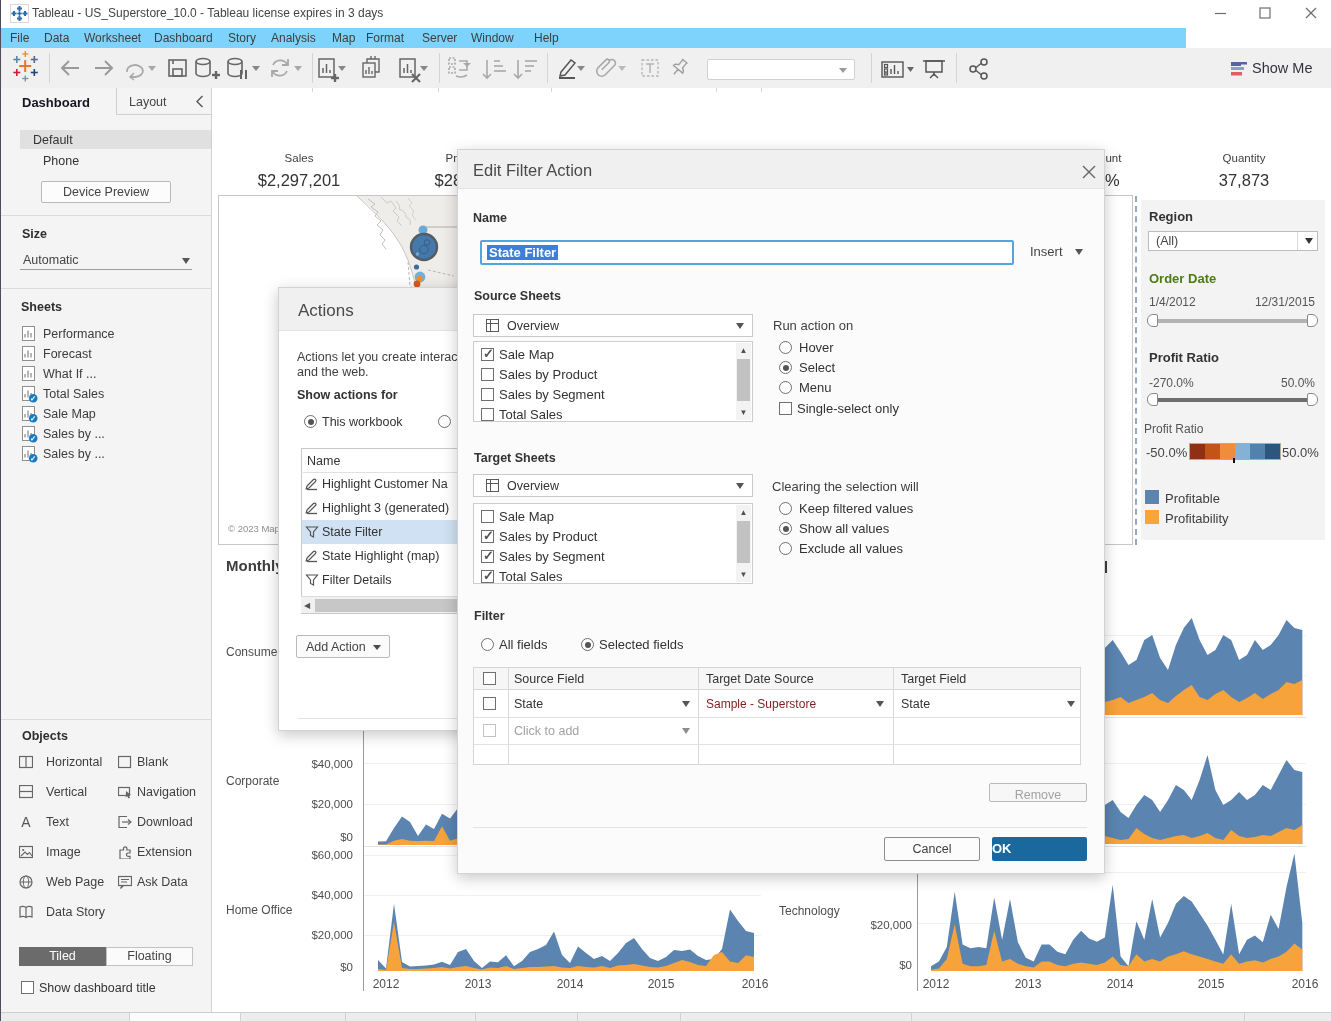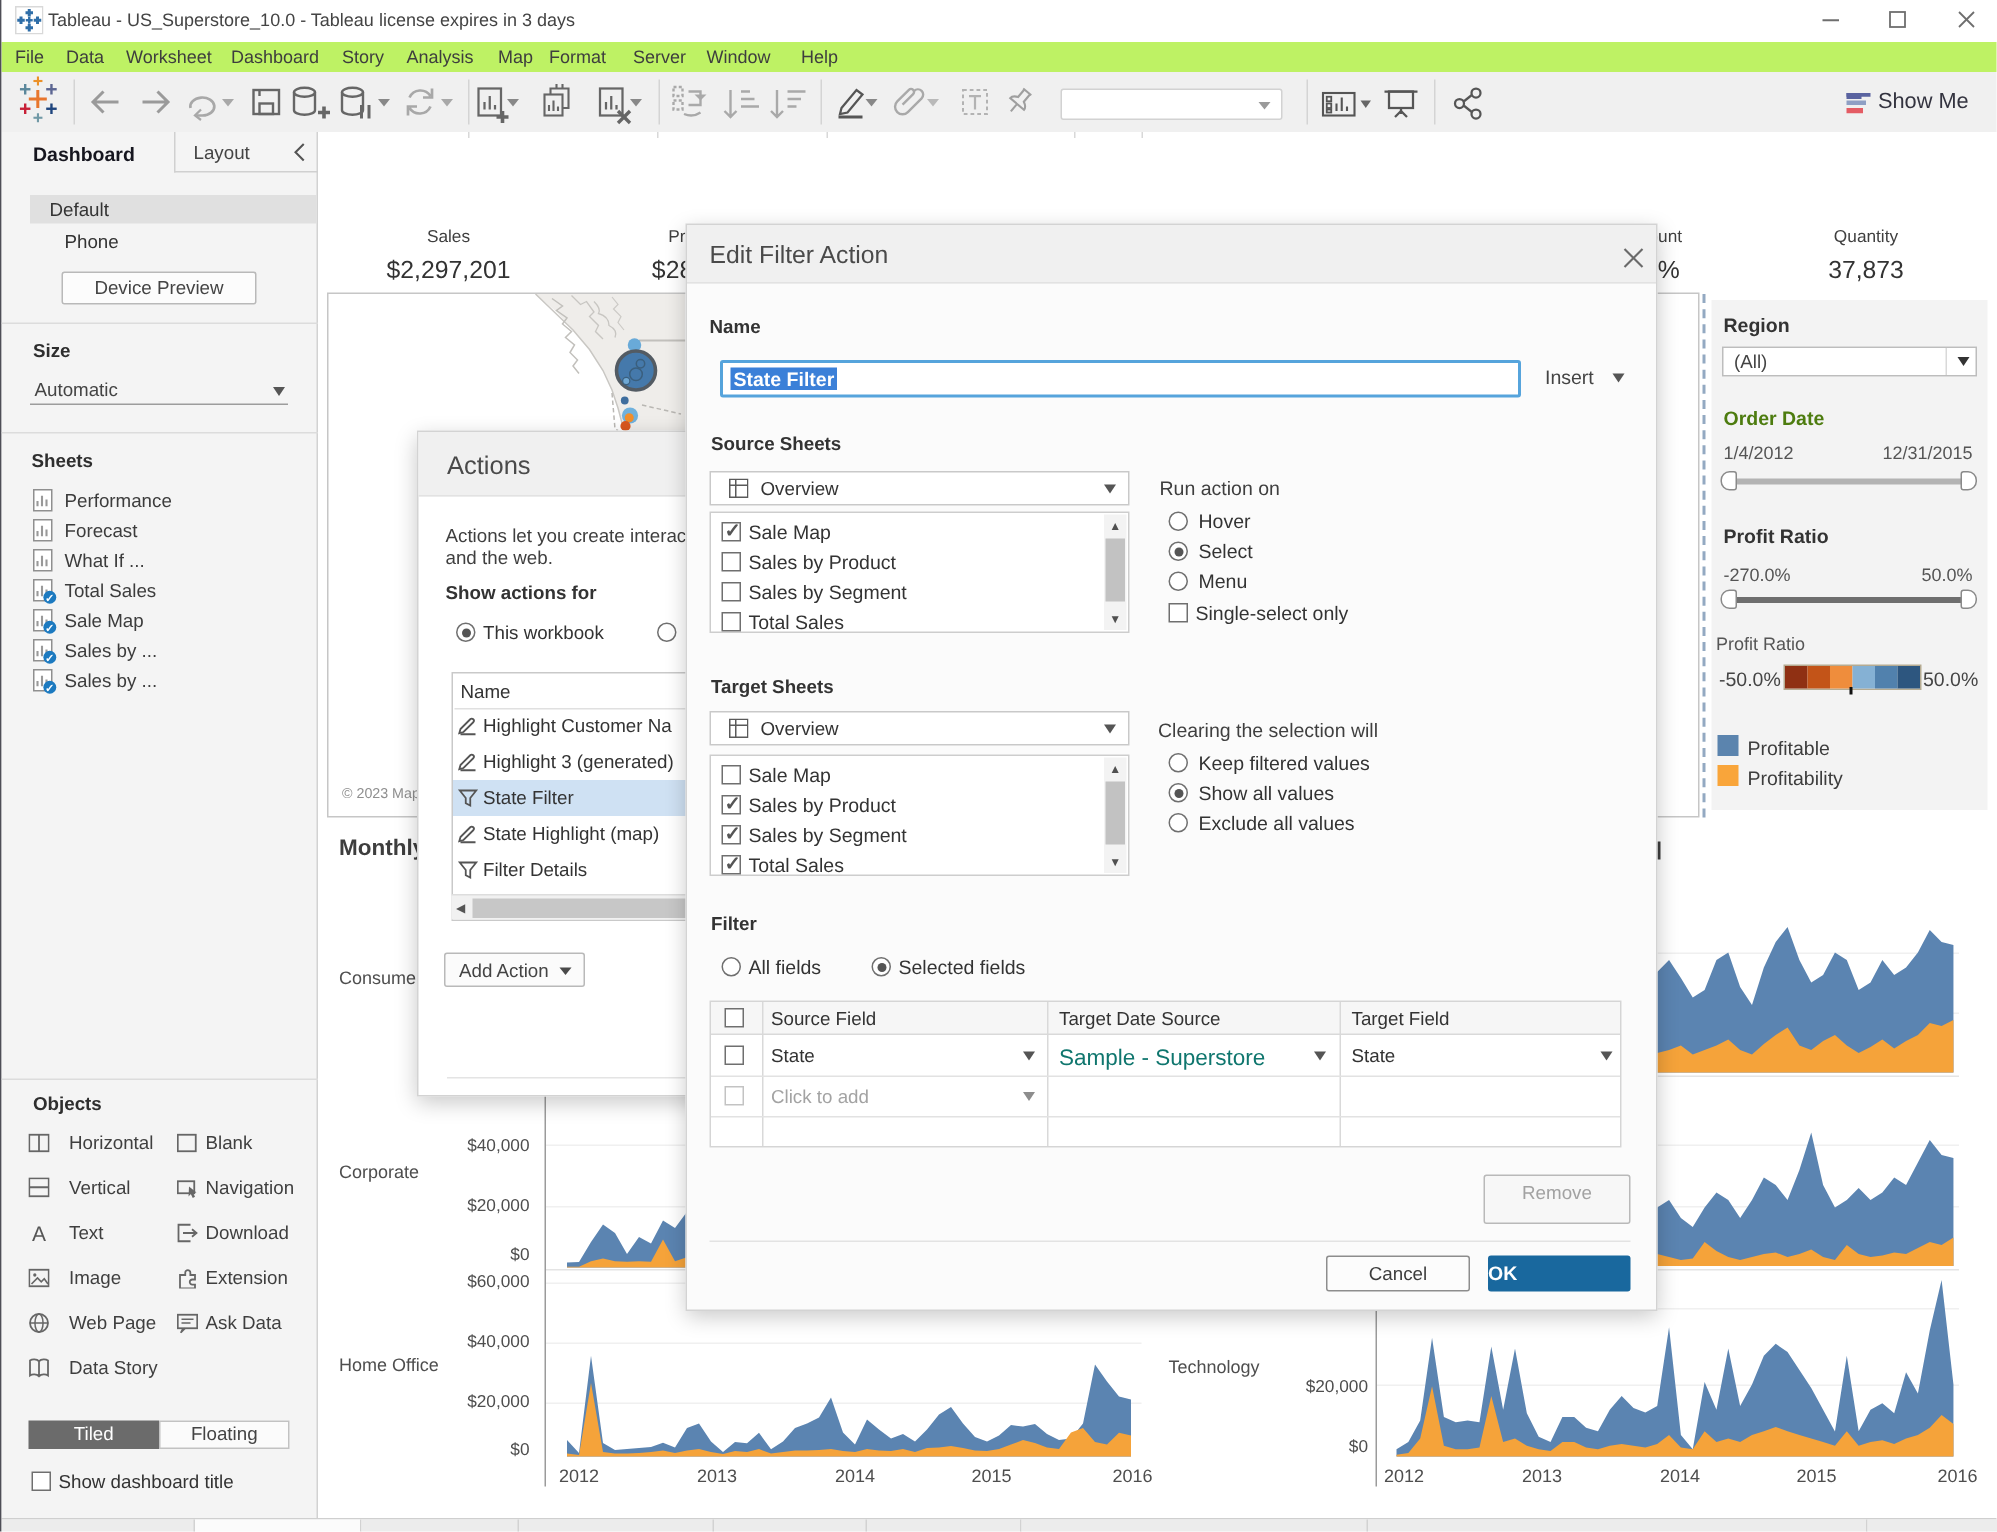--- a/index.html
+++ b/index.html
@@ -1,18 +1,18 @@
 <!DOCTYPE html>
 <html><head><meta charset="utf-8"><style>
 *{margin:0;padding:0;box-sizing:border-box;}
 html,body{width:1331px;height:1021px;overflow:hidden;font-family:"Liberation Sans",sans-serif;background:#fff;}
 .abs{position:absolute;}
 body{position:relative;border-left:1px solid #4e4e56;}
 .tb-title{left:0;top:0;width:1331px;height:28px;background:#fff;}
-.menubar{left:0;top:28px;width:1331px;height:20px;background:#bef264;}
+.menubar{left:0;top:28px;width:1185px;height:20px;background:#7dd3fc;}
 .menubar span{position:absolute;top:3px;font-size:12px;color:#3e3e3e;}
 .toolbar{left:0;top:48px;width:1331px;height:40px;background:#f0f0f0;}
 .tsep{position:absolute;top:5px;width:1px;height:30px;background:#d4d4d4;}
 .leftpanel{left:0;top:88px;width:211px;height:924px;background:#f4f4f4;border-right:1px solid #d2d2d2;}
 .canvas{left:211px;top:88px;width:1120px;height:925px;background:#fff;overflow:hidden;}
 .bold{font-weight:bold;}
 .dlg{background:#fbfbfb;border:1px solid #d3d3d3;box-shadow:0 4px 14px rgba(0,0,0,0.22);}
 .dlghead{background:#f0f0f0;border-bottom:1px solid #e2e2e2;}
 .cb{position:absolute;width:13px;height:13px;border:1px solid #6f6f6f;background:#fff;}
 .cb.chk::after{content:"\2713";position:absolute;left:1px;top:-3px;font-size:13px;font-weight:bold;color:#555;}
@@ -697,30 +697,30 @@
    <div style="position:absolute;left:419px;top:0;width:1px;height:100%;background:#d9d9d9;"></div>
    <div style="position:absolute;left:0;top:49px;width:100%;height:1px;background:#e2e2e2;"></div>
    <div style="position:absolute;left:0;top:76px;width:100%;height:1px;background:#e2e2e2;"></div>
    <div class="cb" style="left:9px;top:4px;"></div>
    <span style="position:absolute;left:40px;top:4px;font-size:12.5px;color:#333;">Source Field</span>
    <span style="position:absolute;left:232px;top:4px;font-size:12.5px;color:#333;">Target Date Source</span>
    <span style="position:absolute;left:427px;top:4px;font-size:12.5px;color:#333;">Target Field</span>
    <div class="cb" style="left:9px;top:29px;"></div>
    <span style="position:absolute;left:40px;top:29px;font-size:12.5px;color:#333;">State</span>
    <div class="caret" style="left:208px;top:33px;position:absolute;"></div>
-   <span style="position:absolute;left:232px;top:29px;font-size:15px;color:#0f766e;">Sample - Superstore</span>
+   <span style="position:absolute;left:232px;top:29px;font-size:12px;color:#7f1d1d;">Sample - Superstore</span>
    <div class="caret" style="left:402px;top:33px;position:absolute;"></div>
    <span style="position:absolute;left:427px;top:29px;font-size:12.5px;color:#333;">State</span>
    <div class="caret" style="left:593px;top:33px;position:absolute;"></div>
    <div class="cb dis" style="left:9px;top:56px;"></div>
    <span style="position:absolute;left:40px;top:56px;font-size:12.5px;color:#a3a3a3;">Click to add</span>
    <div class="caret" style="left:208px;top:60px;position:absolute;border-top-color:#8d8d8d;"></div>
  </div>
 
- <div class="abs btn" style="left:531px;top:633px;width:98px;height:33px;line-height:22px;color:#a2a2a2;background:#f7f7f7;">Remove</div>
+ <div class="abs btn" style="left:531px;top:633px;width:98px;height:19px;line-height:22px;color:#a2a2a2;background:#f7f7f7;">Remove</div>
  <div class="abs" style="left:15px;top:677px;width:614px;height:1px;background:#e3e3e3;"></div>
  <div class="abs btn" style="left:426px;top:687px;width:96px;height:24px;line-height:23px;border-color:#8d8d8d;color:#3d3d3d;">Cancel</div>
  <div class="abs" style="left:534px;top:687px;width:95px;height:24px;background:#19689e;border-radius:2px;color:#fff;font-weight:bold;font-size:13px;line-height:24px;">OK</div>
 </div>
 <div class="abs" style="left:0;top:1012px;width:1331px;height:9px;border-top:1px solid #cfcfcf;">
     <div class="abs" style="left:0px;top:0;width:129px;height:9px;background:#ececec;border-right:1px solid #d2d2d2;"></div>
     <div class="abs" style="left:129px;top:0;width:111px;height:9px;background:#fbfbfb;border-right:1px solid #d2d2d2;"></div>
     <div class="abs" style="left:240px;top:0;width:105px;height:9px;background:#ececec;border-right:1px solid #d2d2d2;"></div>
     <div class="abs" style="left:345px;top:0;width:130px;height:9px;background:#ececec;border-right:1px solid #d2d2d2;"></div>
     <div class="abs" style="left:475px;top:0;width:102px;height:9px;background:#ececec;border-right:1px solid #d2d2d2;"></div>

